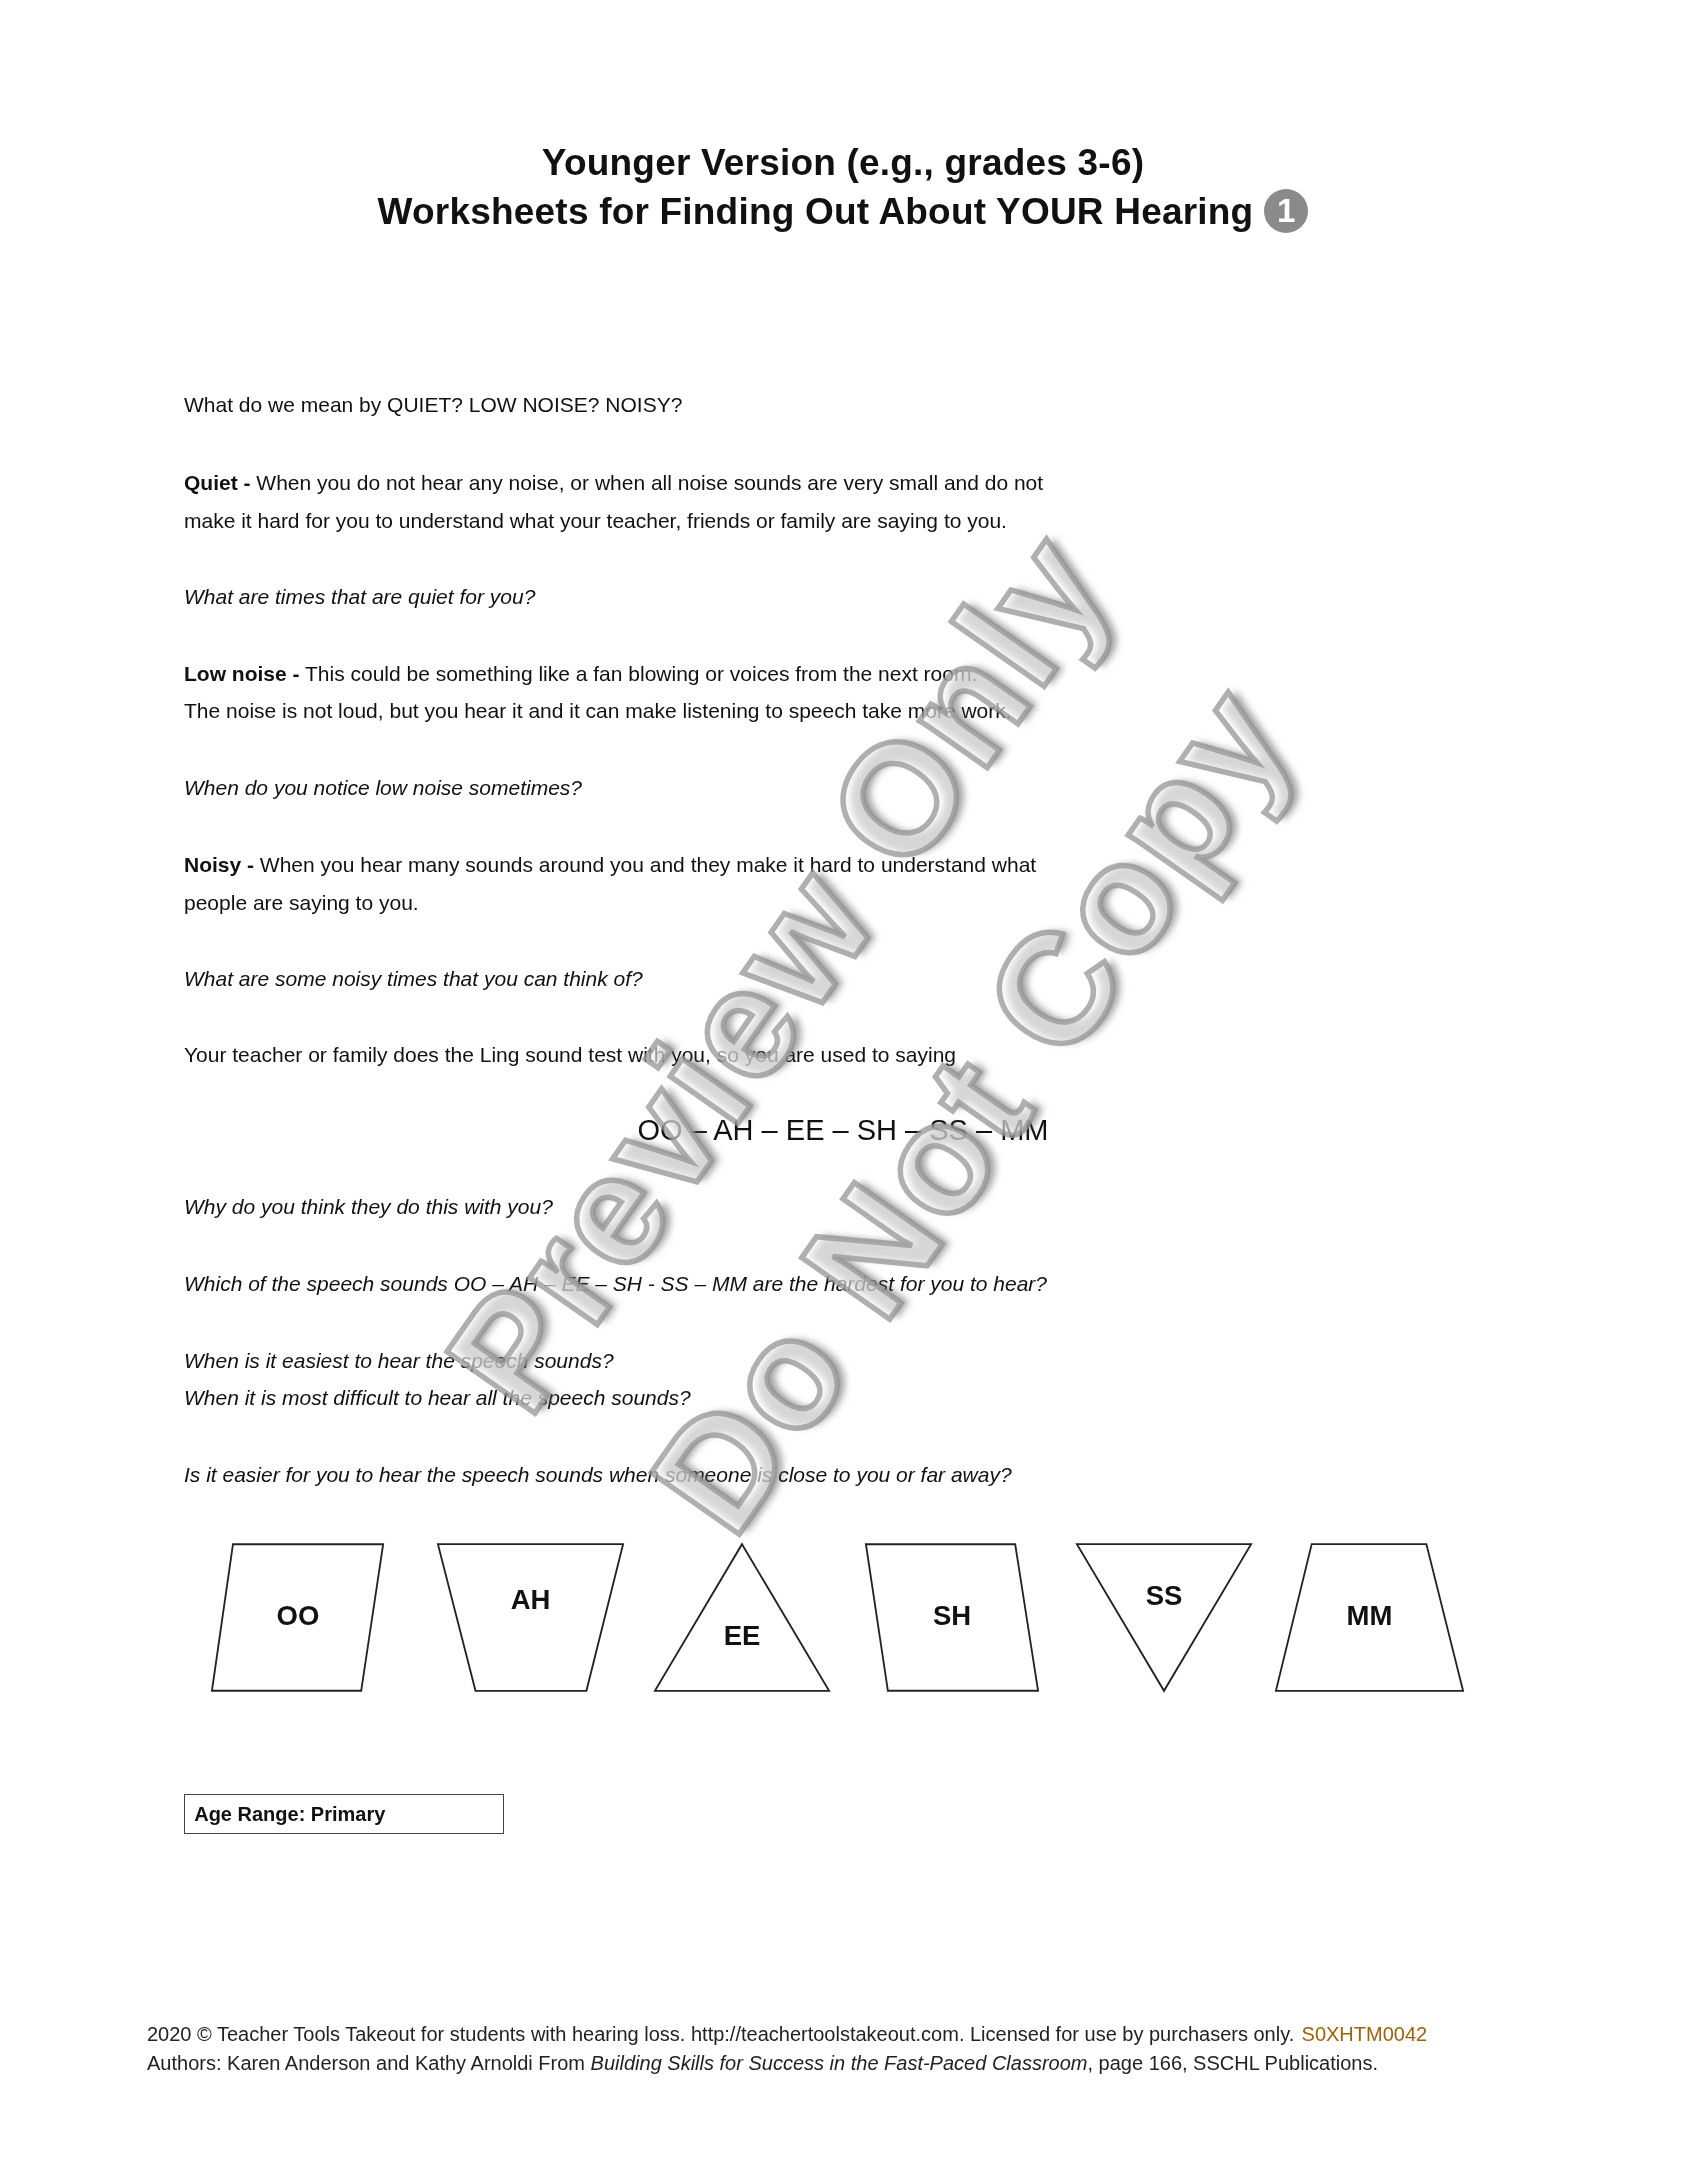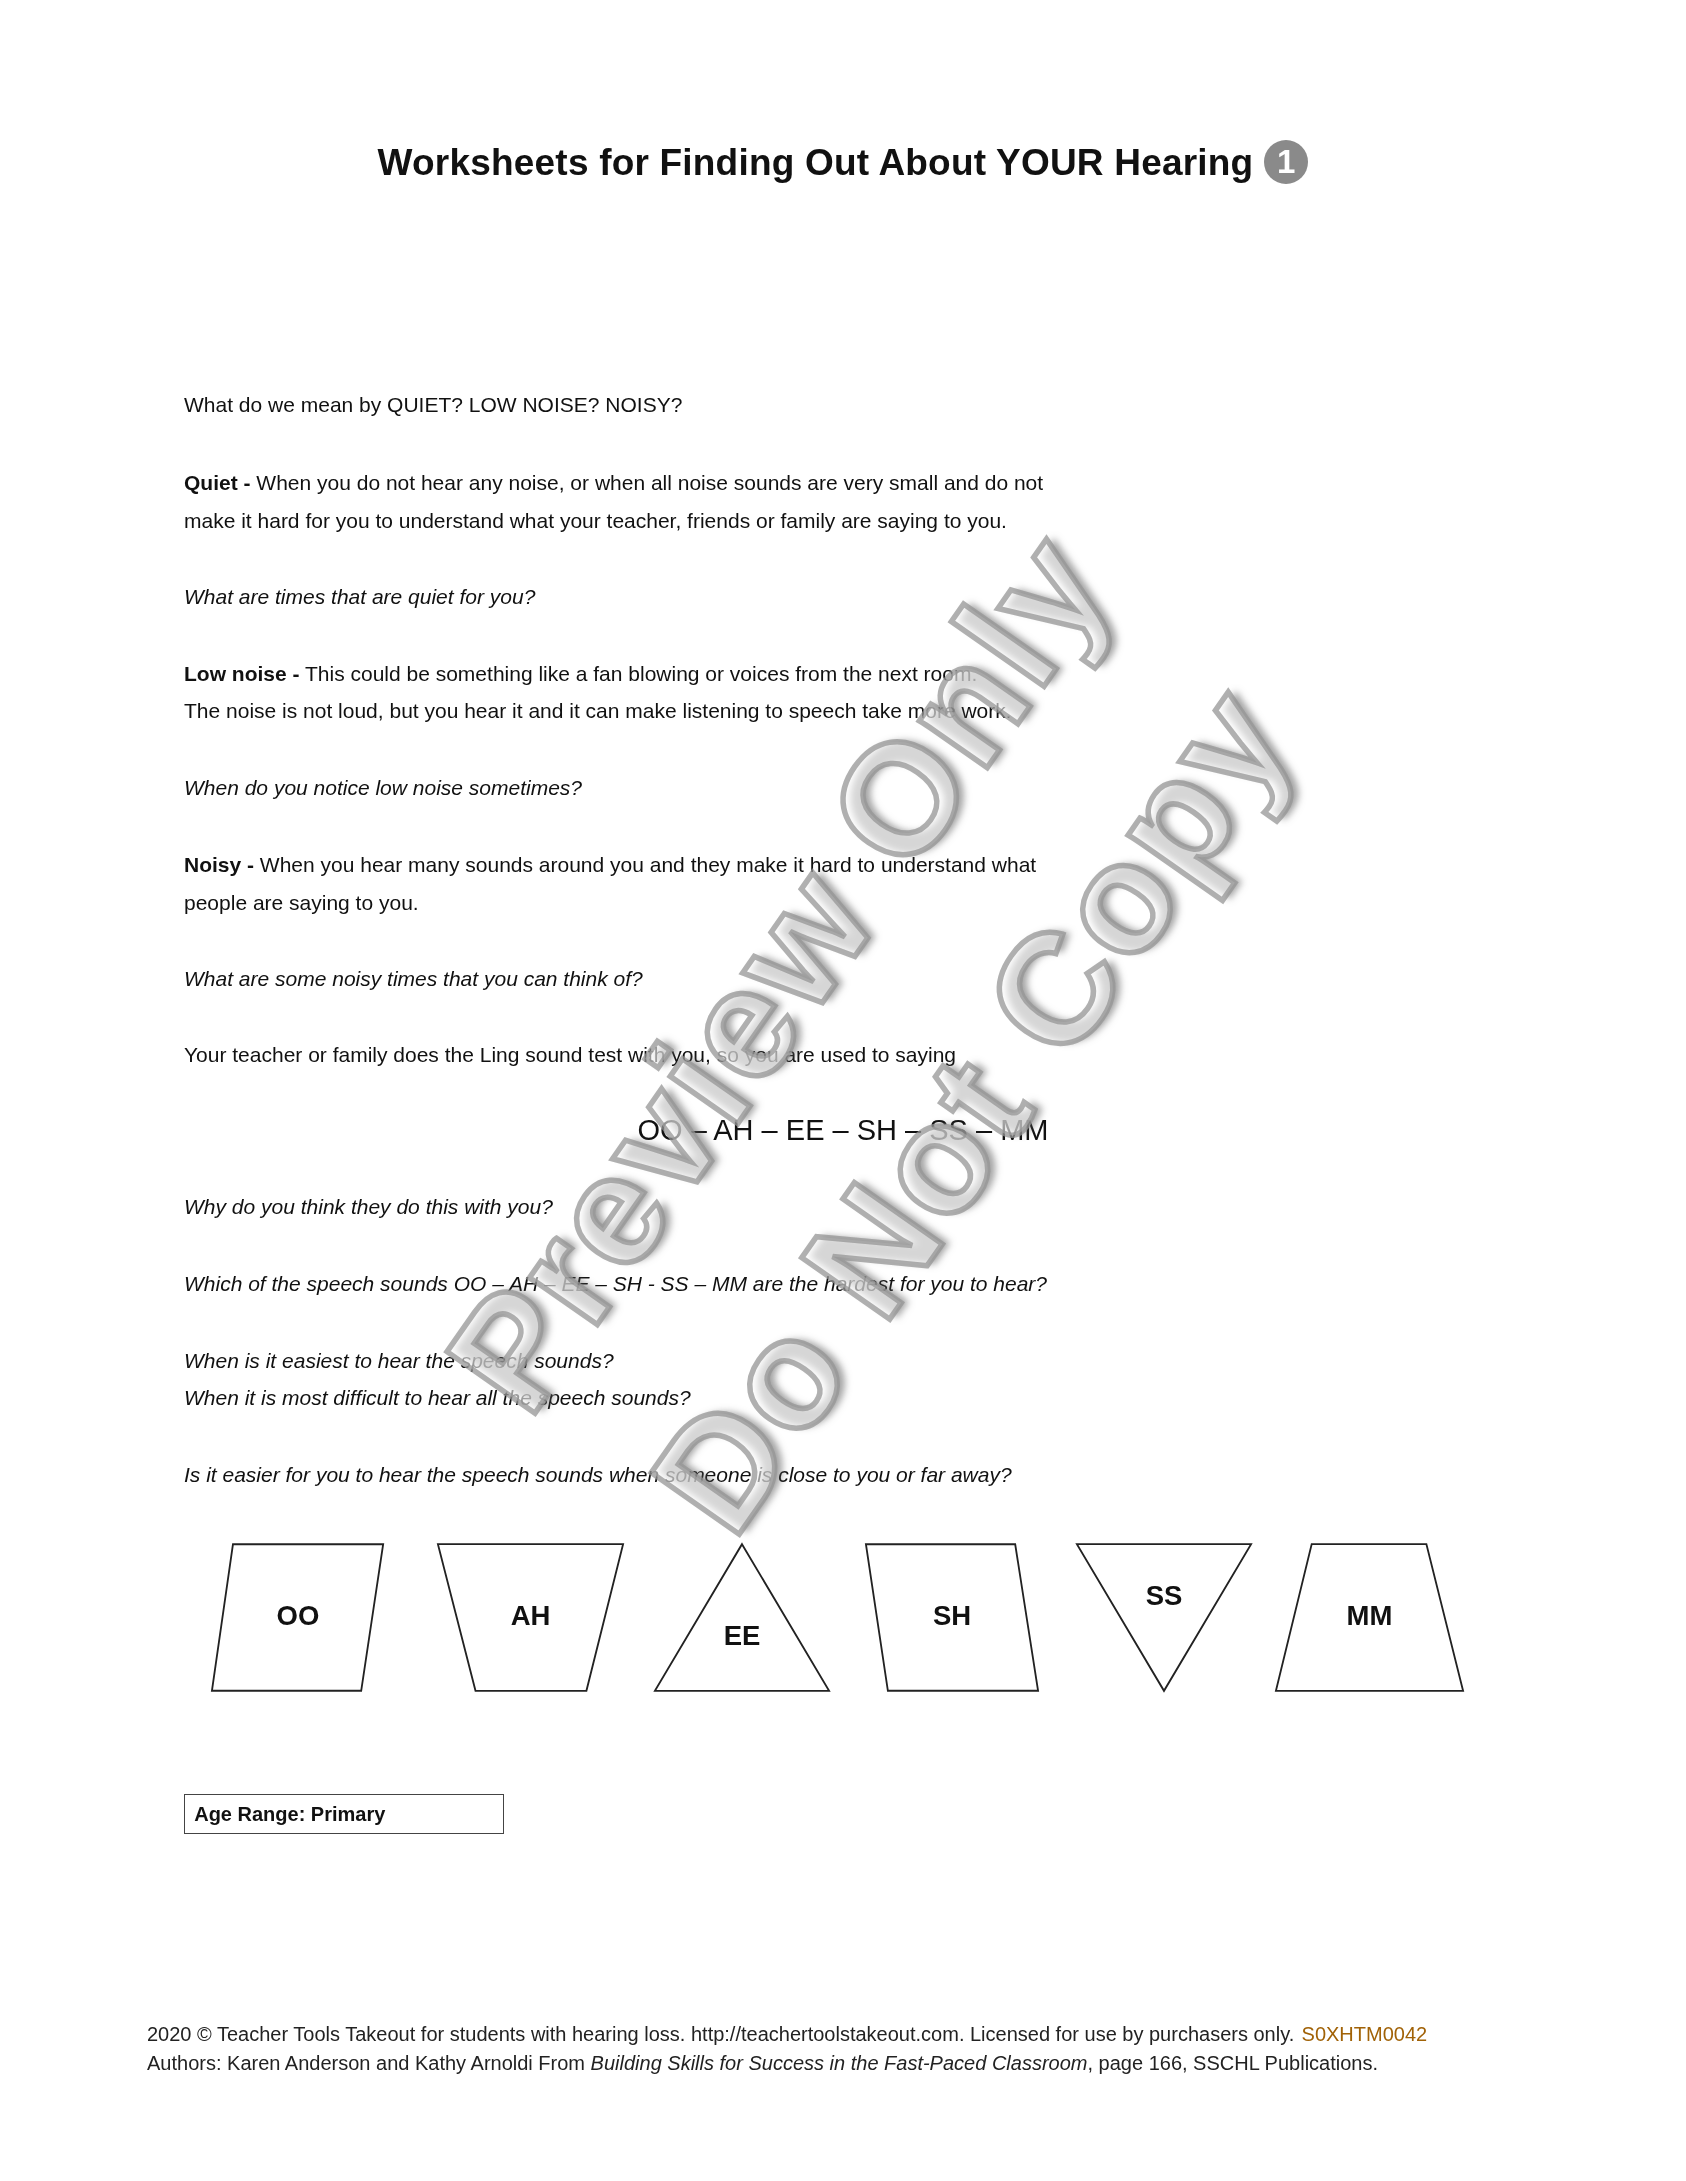--- a/index.html
+++ b/index.html
@@ -25,20 +25,21 @@
   .watermark { position: absolute; left: 843px; top: 1056px; width: 0; height: 0; pointer-events: none; }
   .wm-line { position: absolute; left: -643px; width: 1286px; text-align: center; font-weight: bold; font-size: 156px;
              color: rgba(255,255,255,0.55); -webkit-text-stroke: 5.5px rgba(150,150,150,0.75);
              text-shadow: 5.5px 5.5px 7.3px rgba(90,90,90,0.55); transform: rotate(-55deg); transform-origin: center center;
              white-space: nowrap; letter-spacing: 3.7px; }
 </style>
 </head>
 <body>
 
 <div class="title-block">
+  <div class="title-line">Younger Version (e.g., grades 3-6)</div>
   <div class="title-line">
     <span>Worksheets for Finding Out About YOUR Hearing</span><span class="num-badge">1</span>
   </div>
 </div>
 
 <div class="body-text" style="top:385px">What do we mean by QUIET? LOW NOISE? NOISY?</div>
 
 <div class="body-text" style="top:463px"><b>Quiet -</b><span> When you do not hear any noise, or when all noise sounds are very small and do not</span></div>
 <div class="body-text" style="top:501px">make it hard for you to understand what your teacher, friends or family are saying to you.</div>
 <div class="body-text ital" style="top:577px">What are times that are quiet for you?</div>
@@ -66,21 +67,21 @@
     <svg width="174" height="149" viewBox="0 0 190 162">
         <polygon points="24,1 188,1 164,161 1,161" fill="#fff" stroke="#222" stroke-width="2"></polygon>
       </svg>
     <div class="shape-label" style="top:57px;">OO</div>
   </div>
 
   <div class="shape" style="left:437px; top:9.2px; width:187px; height:149px;">
     <svg width="187" height="149" viewBox="0 0 204 162">
         <polygon points="1,1 203,1 163,161 42,161" fill="#fff" stroke="#222" stroke-width="2"></polygon>
       </svg>
-    <div class="shape-label" style="top:57px;">AH</div>
+    <div class="shape-label" style="top:41px;">AH</div>
   </div>
 
   <div class="shape" style="left:654px; top:9.2px; width:176px; height:149px;">
     <svg width="176" height="149" viewBox="0 0 192 162">
         <polygon points="96,1 191,161 1,161" fill="#fff" stroke="#222" stroke-width="2"></polygon>
       </svg>
     <div class="shape-label" style="top:77px;">EE</div>
   </div>
 
   <div class="shape" style="left:865px; top:9.2px; width:174px; height:184px;">

